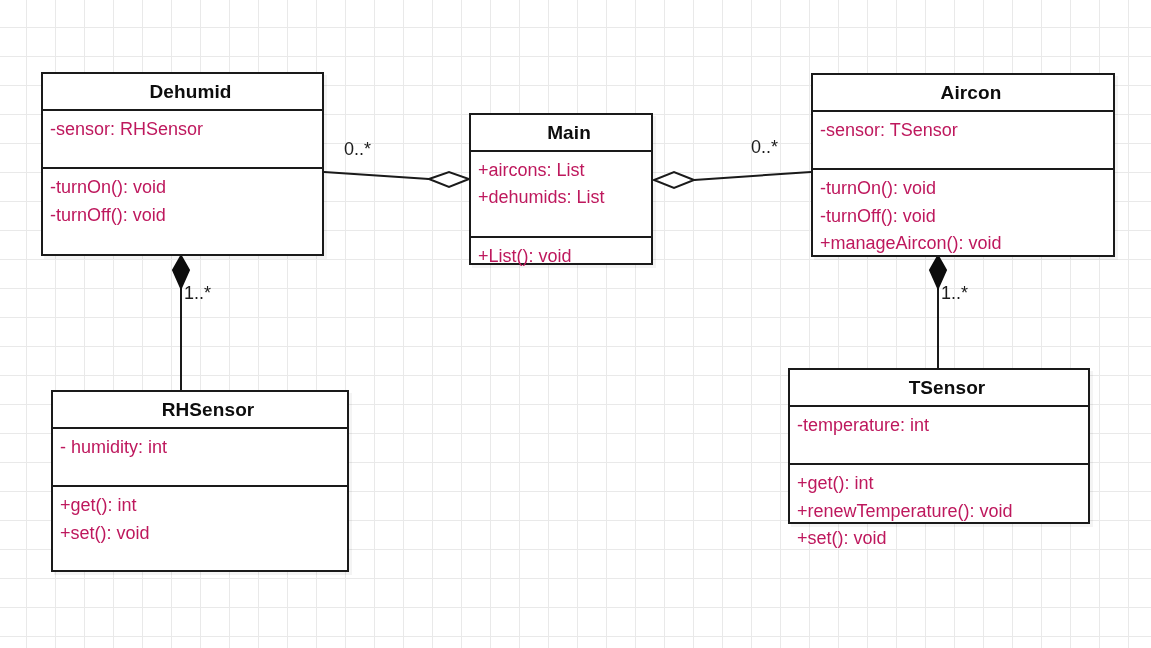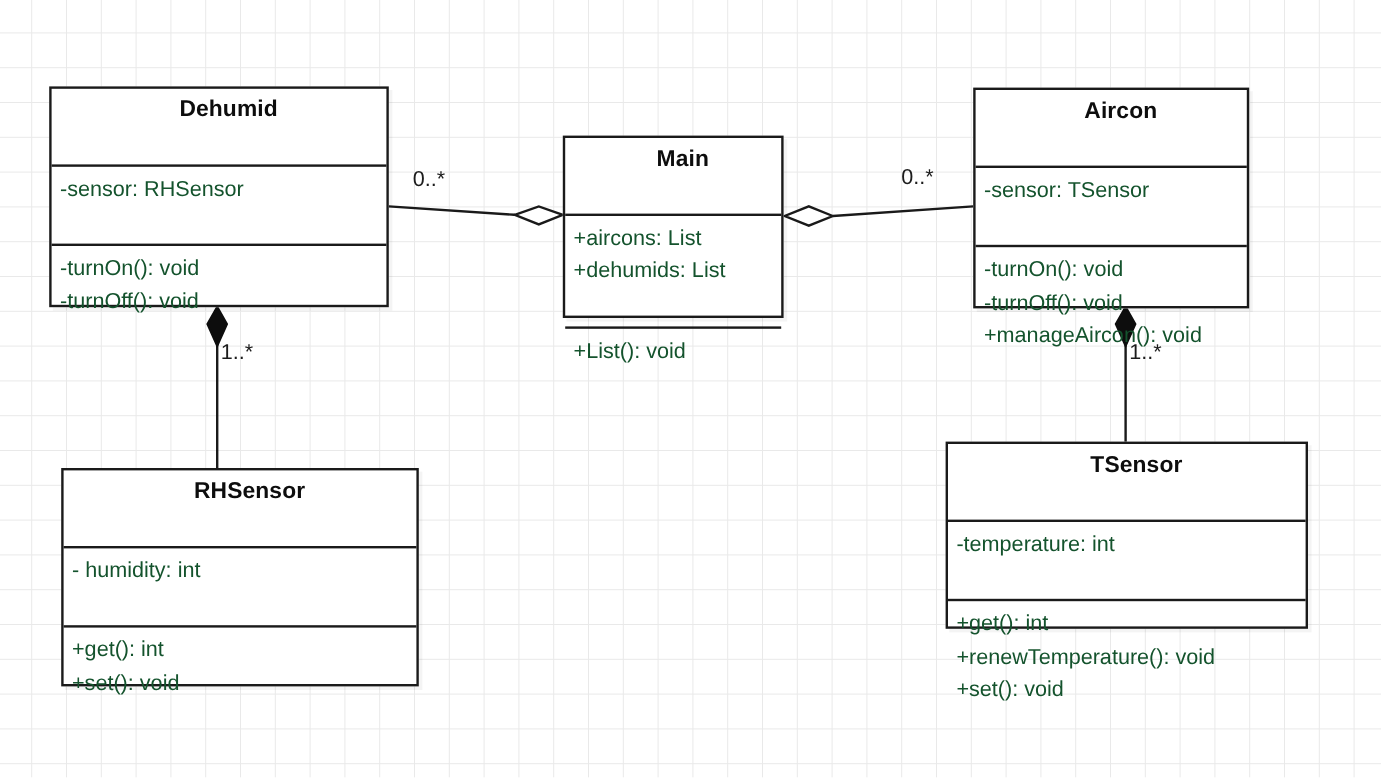--- a/index.html
+++ b/index.html
@@ -40,26 +40,25 @@
     text-align: center;
     font-weight: bold;
     font-size: 19px;
     color: #0d0d0d;
     letter-spacing: 0.1px;
     padding: 7px 4px 6px 20px;
     box-sizing: border-box;
   }
   .uml-section {
     border-top: 2px solid #1a1a1a;
-    padding: 5px 7px 4px 7px;
+    padding: 5px 7px 24px 7px;
     box-sizing: border-box;
     font-size: 18px;
-    color: #14532d;
+    color: #be185d;
     line-height: 1.52;
-    margin-top: 28px;
   }
   .uml-section .row {
     white-space: pre;
   }
   .mult {
     position: absolute;
     font-size: 18px;
     color: #1c1c1c;
     white-space: pre;
   }
@@ -112,21 +111,21 @@
     <div class="uml-title">Main</div>
     <div class="uml-section">
       <div class="row">+aircons: List</div>
       <div class="row">+dehumids: List</div>
     </div>
     <div class="uml-section">
       <div class="row">+List(): void</div>
     </div>
   </div>
 
-  <div class="umlbox" style="left:811px; top:73px; width:230px; height:184px;">
+  <div class="umlbox" style="left:811px; top:73px; width:304px; height:184px;">
     <div class="uml-title">Aircon</div>
     <div class="uml-section">
       <div class="row">-sensor: TSensor</div>
     </div>
     <div class="uml-section">
       <div class="row">-turnOn(): void</div>
       <div class="row">-turnOff(): void</div>
       <div class="row">+manageAircon(): void</div>
     </div>
   </div>

